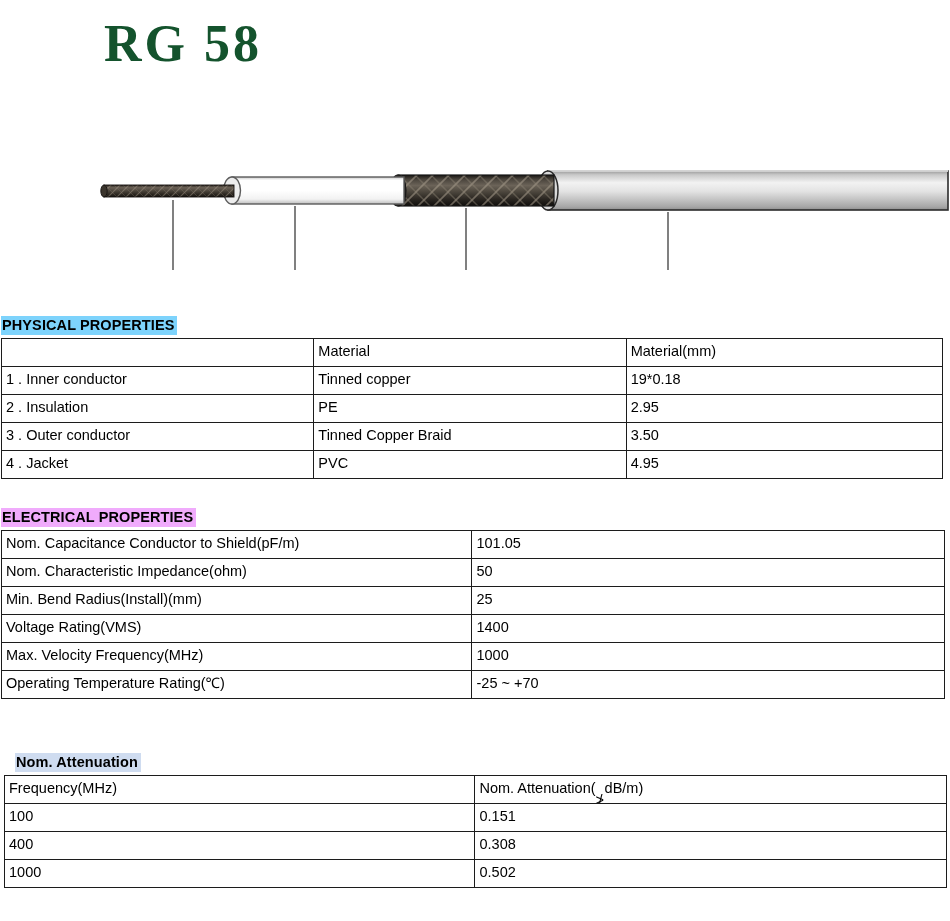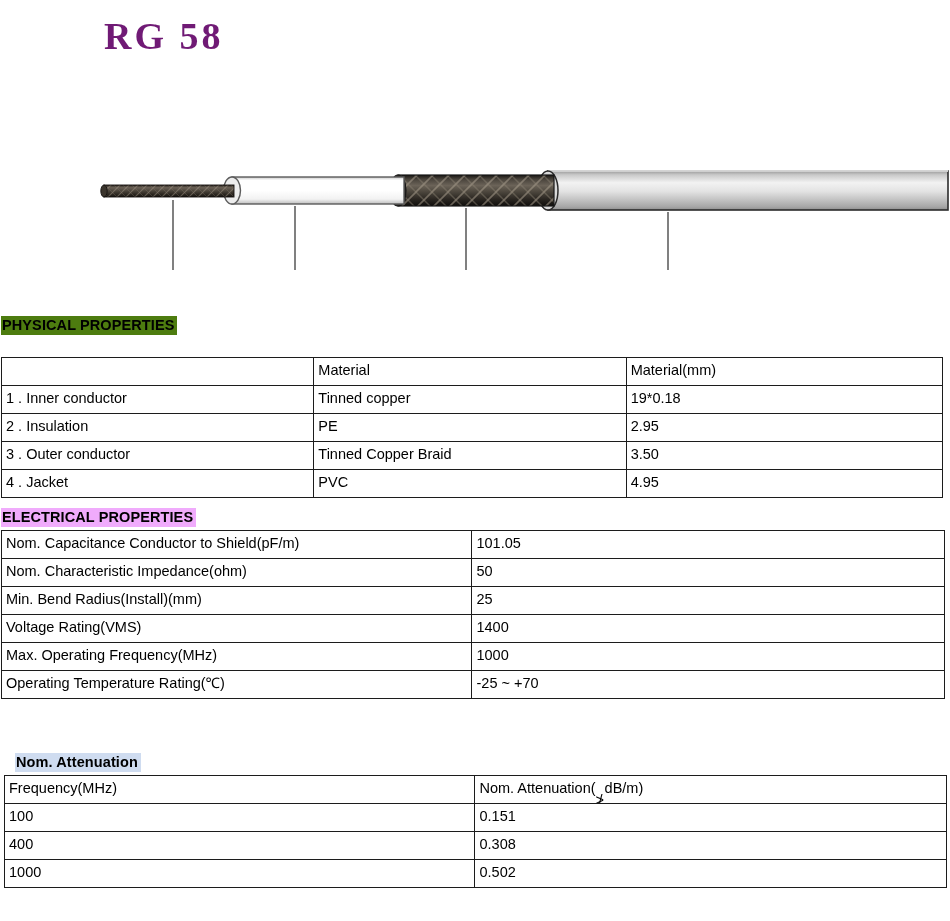--- a/index.html
+++ b/index.html
@@ -15,24 +15,24 @@
     position: relative;
     overflow: hidden;
   }
 
   
   .title {
     position: absolute;
     left: 104px;
     top: 14px;
     font-family: "Liberation Serif", serif;
-    font-size: 38px;
+    font-size: 52px;
     font-weight: 700;
     letter-spacing: 3px;
-    color: #701a75;
+    color: #14532d;
     white-space: pre;
   }
 
   
   .diagram {
     position: absolute;
     left: 0;
     top: 80px;
     width: 950px;
     height: 190px;
@@ -60,21 +60,21 @@
     border: 1px solid #1c1c1c;
     font-size: 14.5px;
     line-height: 1.1;
     color: #000000;
     padding: 4px 3px 5px 4px;
     vertical-align: middle;
     white-space: nowrap;
     overflow: hidden;
   }
 
-  #physical-table { left: 1px; top: 338px; width: 942px; margin-top: 19px; }
+  #physical-table { left: 1px; top: 338px; width: 942px; }
   #physical-table td { height: 18px; }
   #physical-table .c1 { width: 312px; }
   #physical-table .c2 { width: 312px; }
   #physical-table .c3 { width: 316px; }
 
   #electrical-table { left: 1px; top: 530px; width: 944px; }
   #electrical-table td { height: 18px; }
   #electrical-table .c1 { width: 470px; }
   #electrical-table .c2 { width: 472px; }
 
@@ -175,21 +175,21 @@
   </g>
 
   <g font-family="Liberation Sans, sans-serif" font-size="34" font-weight="700" font-style="italic" fill="#111111" text-anchor="middle">
     <text x="172" y="255">1</text>
     <text x="294" y="255">2</text>
     <text x="465" y="255">3</text>
     <text x="667" y="255">4</text>
   </g>
 </svg>
 
-<div class="sec-head" style="left: 1px; top: 316px; background: #4d7c0f;">PHYSICAL PROPERTIES</div>
+<div class="sec-head" style="left: 1px; top: 316px; background: #7dd3fc;">PHYSICAL PROPERTIES</div>
 
 <table class="sheet" id="physical-table">
   <colgroup>
       <col class="c1">
       <col class="c2">
       <col class="c3">
     </colgroup>
   <tbody>
     <tr>
       <td></td>
@@ -237,21 +237,21 @@
     </tr>
     <tr>
       <td>Min. Bend Radius(Install)(mm)</td>
       <td>25</td>
     </tr>
     <tr>
       <td>Voltage Rating(VMS)</td>
       <td>1400</td>
     </tr>
     <tr>
-      <td>Max. Operating Frequency(MHz)</td>
+      <td>Max. Velocity Frequency(MHz)</td>
       <td>1000</td>
     </tr>
     <tr>
       <td>Operating Temperature Rating(℃)</td>
       <td>-25 ~ +70</td>
     </tr>
   </tbody>
 </table>
 
 <div class="sec-head" style="left: 15px; top: 753px; background: rgb(207, 220, 240);">Nom. Attenuation</div>

